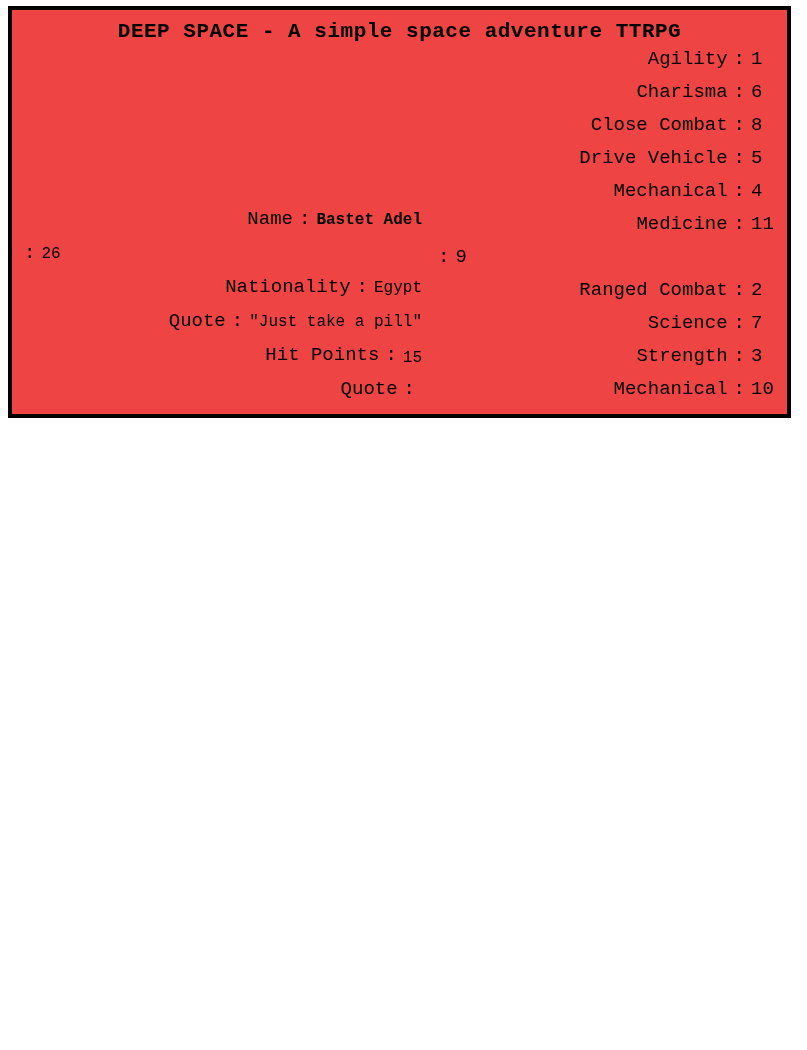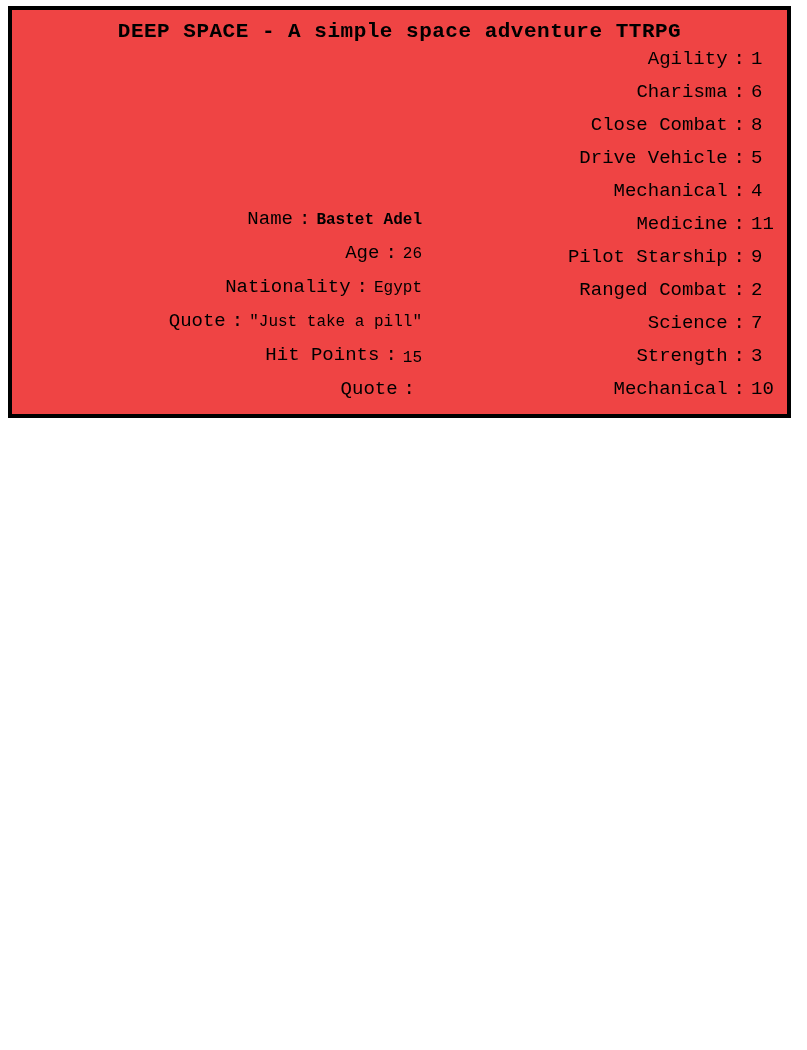--- a/index.html
+++ b/index.html
@@ -106,21 +106,20 @@
   <div class="columns">
     <div class="left-col">
 
       <div class="row">
         <span class="label">Name</span>
         <span class="colon">:</span>
         <span class="value bold">Bastet Adel</span>
       </div>
 
       <div class="row">
-        <span class="label">Age</span>
         <span class="colon">:</span>
         <span class="value">26</span>
       </div>
 
       <div class="row">
         <span class="label">Nationality</span>
         <span class="colon">:</span>
         <span class="value">Egypt</span>
       </div>
 
@@ -175,21 +174,20 @@
         <span class="value">4</span>
       </div>
 
       <div class="row">
         <span class="label">Medicine</span>
         <span class="colon">:</span>
         <span class="value">11</span>
       </div>
 
       <div class="row">
-        <span class="label">Pilot Starship</span>
         <span class="colon">:</span>
         <span class="value">9</span>
       </div>
 
       <div class="row">
         <span class="label">Ranged Combat</span>
         <span class="colon">:</span>
         <span class="value">2</span>
       </div>
 

